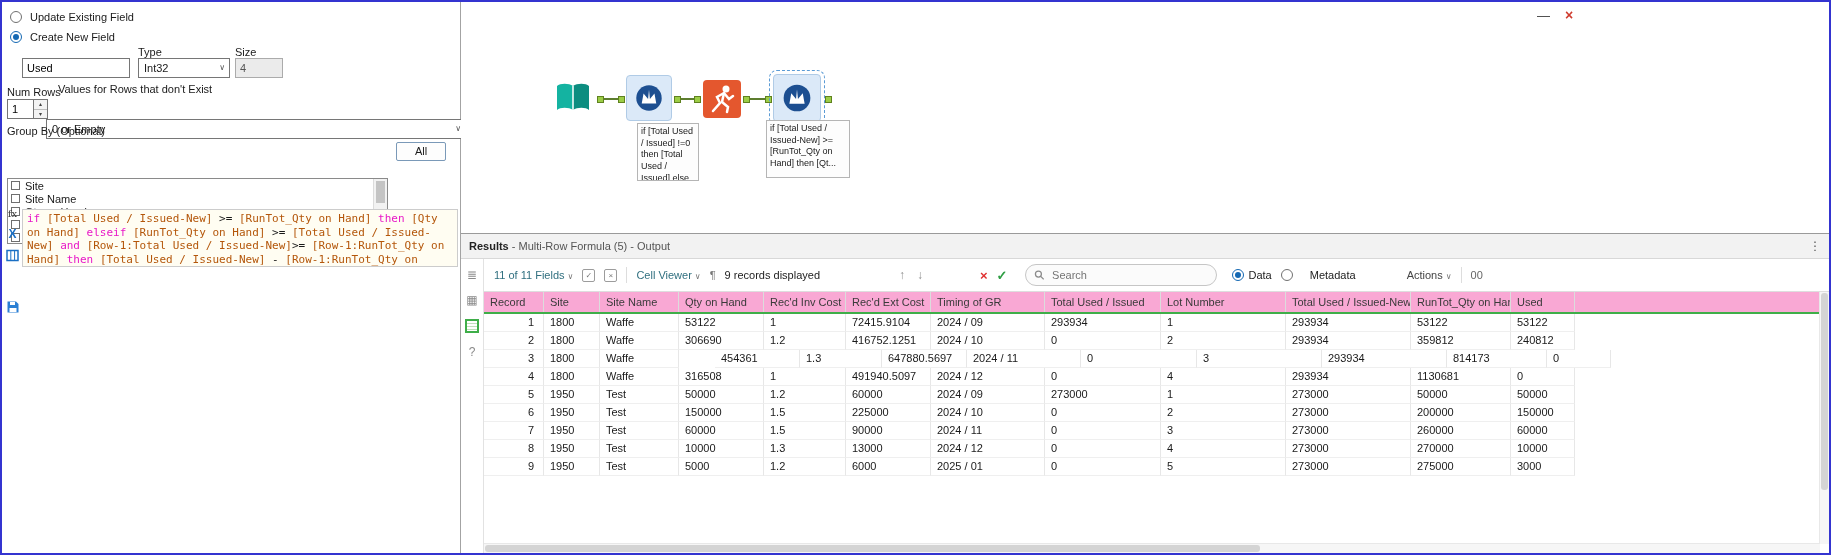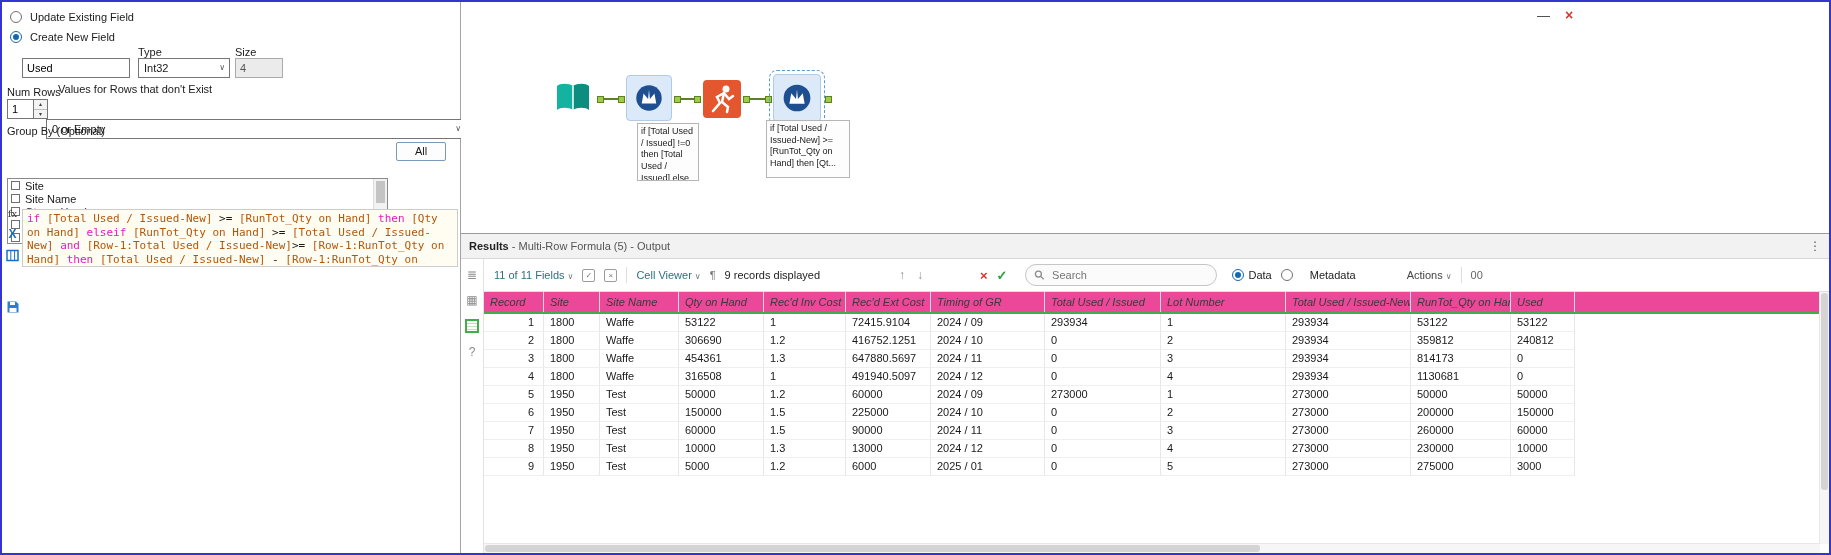--- a/index.html
+++ b/index.html
@@ -69,21 +69,21 @@
   .records{color:#222;white-space:nowrap;}
   .arr{color:#909090;font-size:12px;}
   .xred{color:#e03131;font-weight:bold;font-size:13px;}
   .vgreen{color:#2f9e44;font-weight:bold;font-size:13px;}
   .search{width:192px;height:22px;border:1px solid #c6c6c6;border-radius:11px;background:#fbfbfb;display:flex;align-items:center;padding:0 8px;gap:6px;box-sizing:border-box;flex:none;}
   .search input{border:none;outline:none;background:transparent;font-family:"Liberation Sans",sans-serif;font-size:11px;width:100%;color:#333;}
   .rlabel{color:#222;white-space:nowrap;}
   .actions{color:#444;white-space:nowrap;}
   .elapsed{color:#666;}
   .grid{position:relative;flex:1;overflow:hidden;background:#fff;}
-  .grid-headband{height:22px;background:#ec4899;border-bottom:2px solid #3fae49;display:flex;box-sizing:border-box;font-style:italic;}
+  .grid-headband{height:22px;background:#f9a8d4;border-bottom:2px solid #3fae49;display:flex;box-sizing:border-box;}
   .ghead{border-right:1px solid #dcdcdc;padding:4px 6px 0;color:#3a3a3a;box-sizing:border-box;white-space:nowrap;overflow:hidden;flex:none;}
   .grow{display:flex;height:18px;}
   .gcell{box-sizing:border-box;padding:2px 6px 0;border-right:1px solid #e7e7e7;border-bottom:1px solid #efefef;white-space:nowrap;overflow:hidden;flex:none;}
   .rnum{text-align:right;padding-right:9px;color:#222;}
   .vscroll{position:absolute;right:0;top:0;bottom:9px;width:9px;background:#f6f6f6;border-left:1px solid #e8e8e8;}
   .vthumb{position:absolute;left:1px;top:1px;width:7px;height:78%;background:#d4d4d4;border-radius:3px;}
   .hscroll{position:absolute;left:0;right:9px;bottom:0;height:9px;background:#f6f6f6;border-top:1px solid #e8e8e8;}
   .hthumb{position:absolute;left:1px;top:1px;height:7px;width:58%;background:#d4d4d4;border-radius:3px;}
 </style>
 </head>
@@ -318,21 +318,21 @@
                 <div class="gcell" style="width: 116px;">0</div>
                 <div class="gcell" style="width: 125px;">2</div>
                 <div class="gcell" style="width: 125px;">293934</div>
                 <div class="gcell" style="width: 100px;">359812</div>
                 <div class="gcell" style="width: 64px;">240812</div>
               </div>
               <div class="grow">
                 <div class="gcell rnum" style="width: 60px;">3</div>
                 <div class="gcell" style="width: 56px;">1800</div>
                 <div class="gcell" style="width: 79px;">Waffe</div>
-                <div class="gcell" style="width: 85px;">454361</div>
+                <div class="gcell" style="width: 85px; margin-left: 36px;">454361</div>
                 <div class="gcell" style="width: 82px;">1.3</div>
                 <div class="gcell" style="width: 85px;">647880.5697</div>
                 <div class="gcell" style="width: 114px;">2024 / 11</div>
                 <div class="gcell" style="width: 116px;">0</div>
                 <div class="gcell" style="width: 125px;">3</div>
                 <div class="gcell" style="width: 125px;">293934</div>
                 <div class="gcell" style="width: 100px;">814173</div>
                 <div class="gcell" style="width: 64px;">0</div>
               </div>
               <div class="grow">
@@ -395,21 +395,21 @@
                 <div class="gcell rnum" style="width: 60px;">8</div>
                 <div class="gcell" style="width: 56px;">1950</div>
                 <div class="gcell" style="width: 79px;">Test</div>
                 <div class="gcell" style="width: 85px;">10000</div>
                 <div class="gcell" style="width: 82px;">1.3</div>
                 <div class="gcell" style="width: 85px;">13000</div>
                 <div class="gcell" style="width: 114px;">2024 / 12</div>
                 <div class="gcell" style="width: 116px;">0</div>
                 <div class="gcell" style="width: 125px;">4</div>
                 <div class="gcell" style="width: 125px;">273000</div>
-                <div class="gcell" style="width: 100px;">230000</div>
+                <div class="gcell" style="width: 100px;">270000</div>
                 <div class="gcell" style="width: 64px;">10000</div>
               </div>
               <div class="grow">
                 <div class="gcell rnum" style="width: 60px;">9</div>
                 <div class="gcell" style="width: 56px;">1950</div>
                 <div class="gcell" style="width: 79px;">Test</div>
                 <div class="gcell" style="width: 85px;">5000</div>
                 <div class="gcell" style="width: 82px;">1.2</div>
                 <div class="gcell" style="width: 85px;">6000</div>
                 <div class="gcell" style="width: 114px;">2025 / 01</div>

